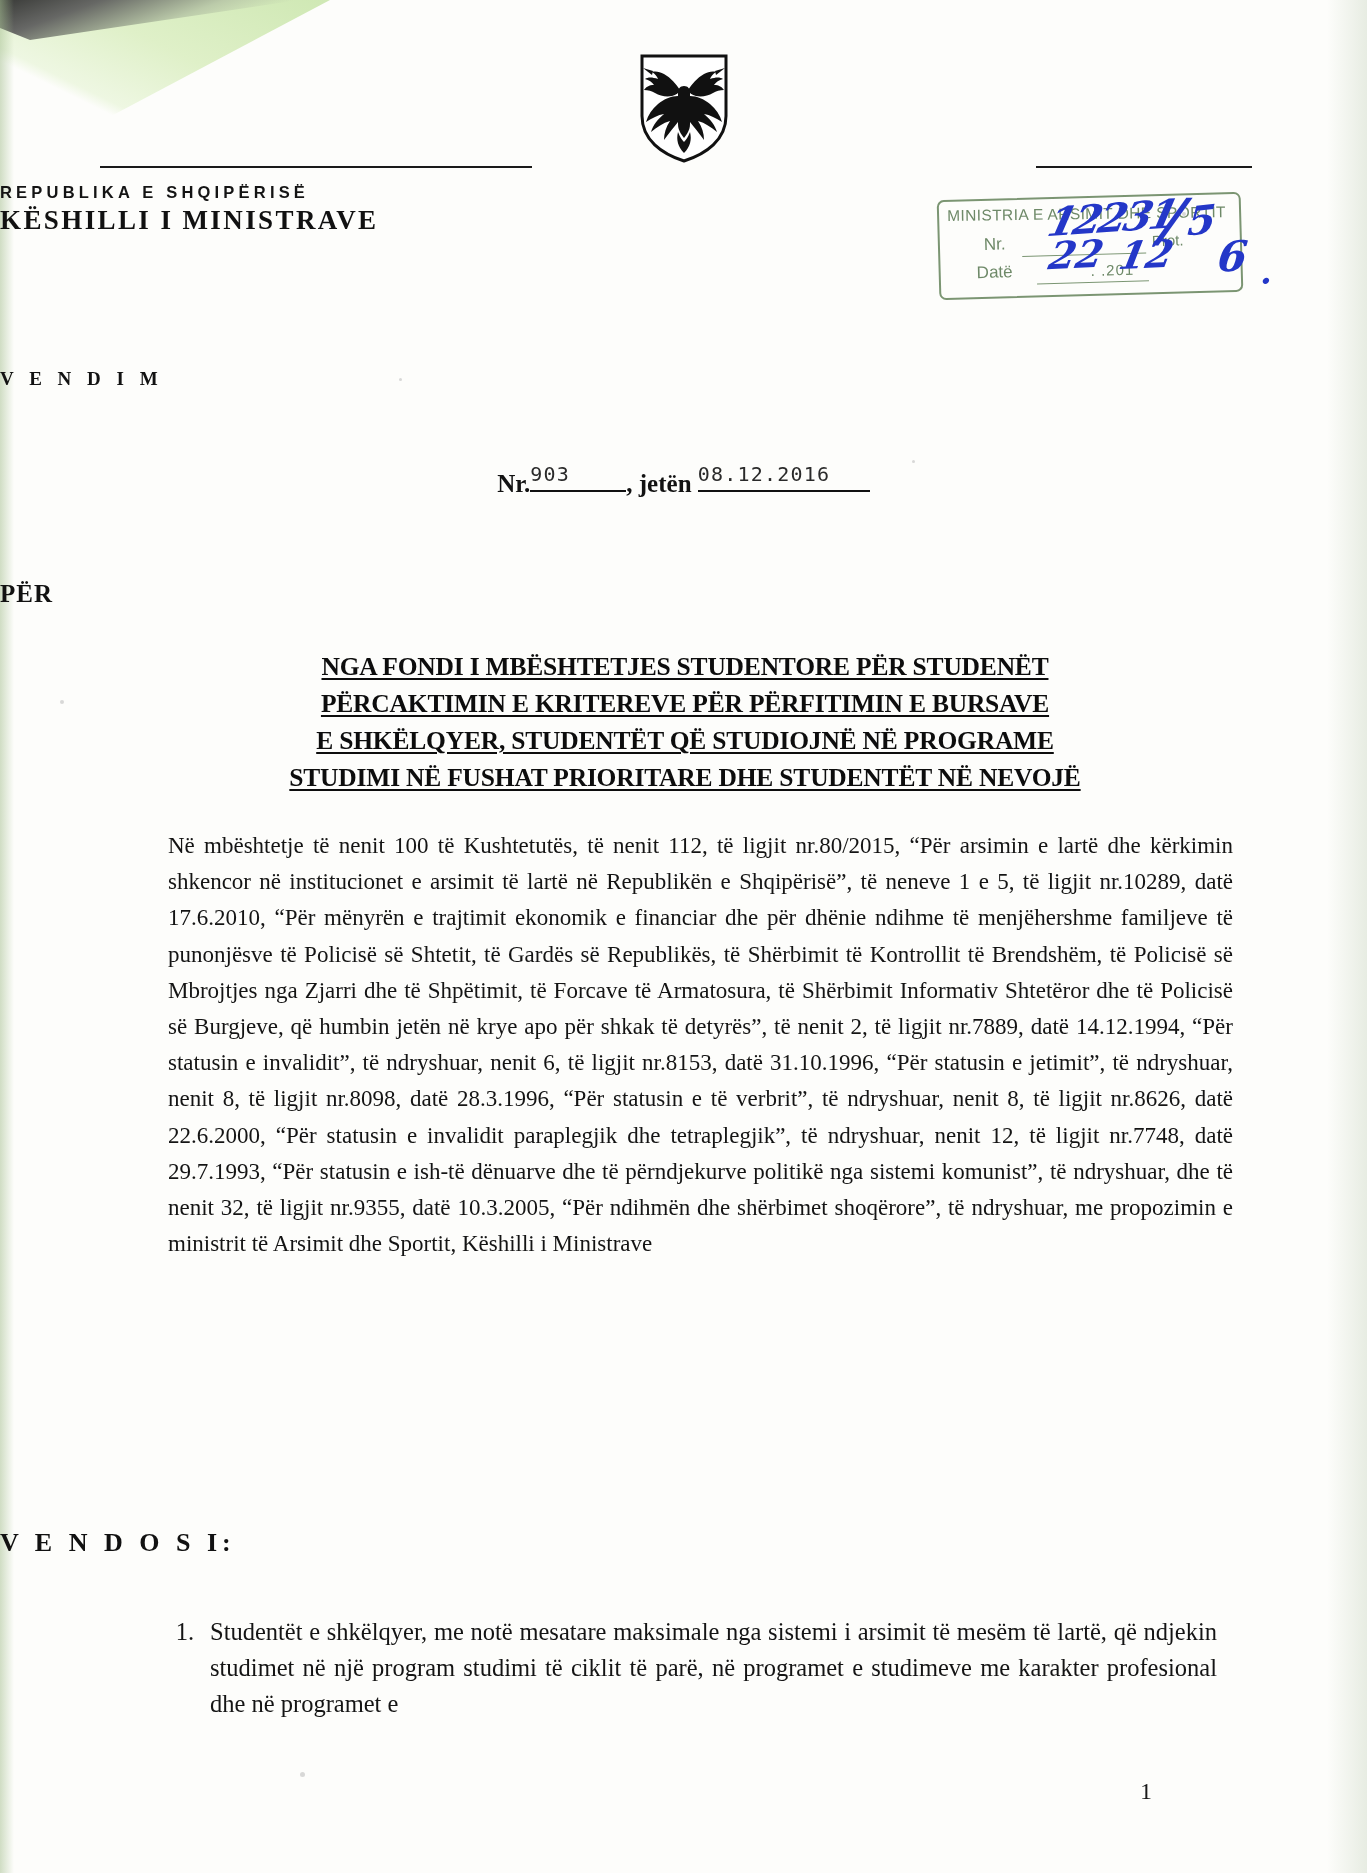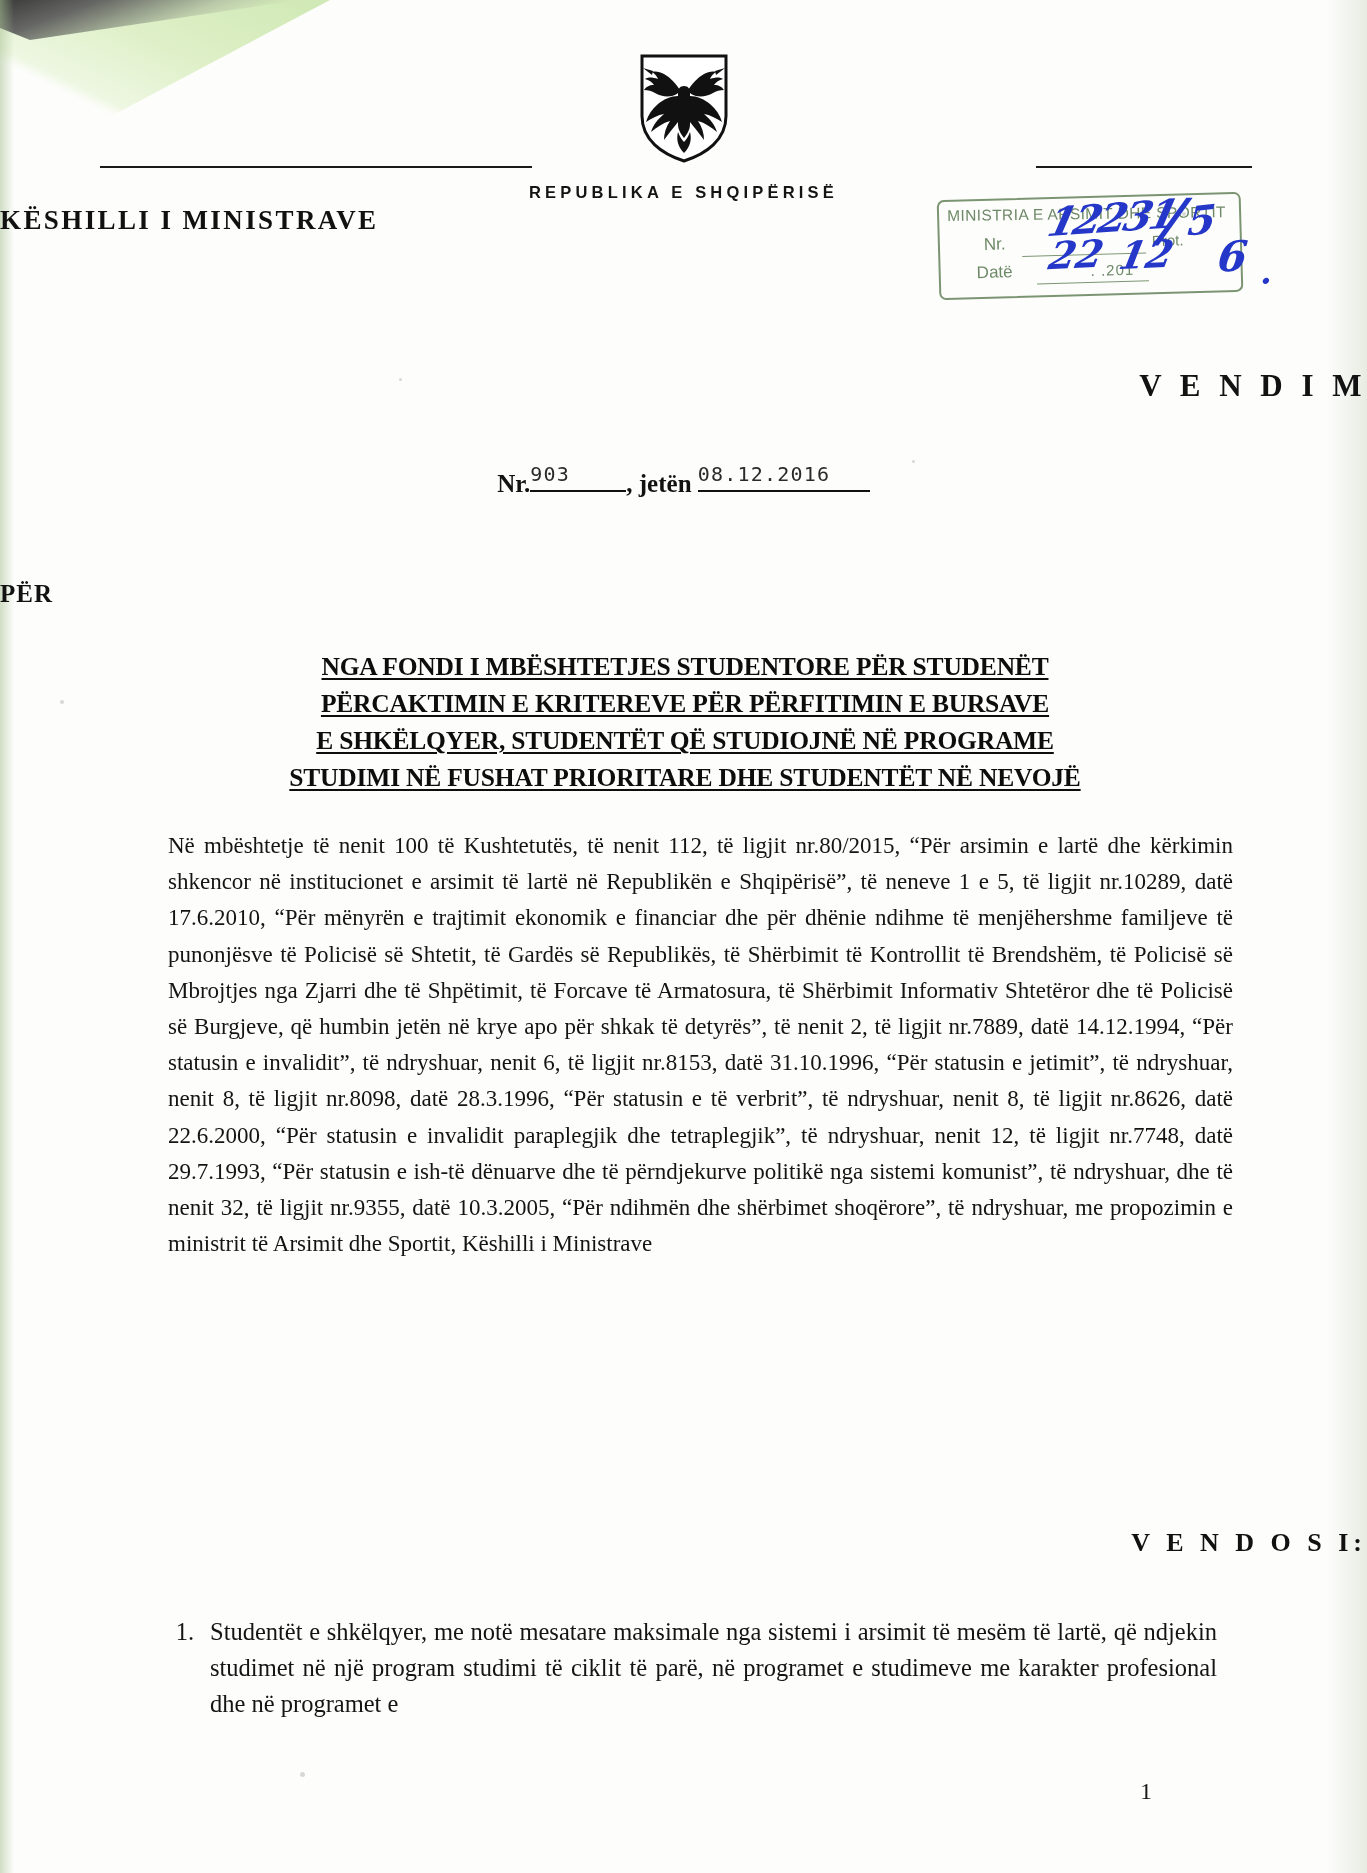--- a/index.html
+++ b/index.html
@@ -83,21 +83,20 @@
     height: 2px;
     background: #1a1a1a;
   }
   .rule.left { left: 0; width: 432px; }
   .rule.right { right: 0; width: 216px; }
 
   #republic-line {
     position: absolute;
     top: 183px;
     left: 0; right: 0;
-    text-align: center;
     font-family: "Liberation Sans", "DejaVu Sans", sans-serif;
     font-weight: bold;
     font-size: 16.5px;
     letter-spacing: 4.2px;
     color: #141414;
   }
   #council-line {
     position: absolute;
     top: 205px;
     left: 0; right: 0;
@@ -211,22 +210,22 @@
   #stamp-hand .hw-dot {
     top: 70px; left: 322px;
     font-size: 34px;
   }
 
   
   #vendim {
     position: absolute;
     top: 368px;
     left: 0; right: 0;
-    text-align: right;
-    font-size: 31px;
+    text-align: left;
+    font-size: 19px;
     font-weight: bold;
     letter-spacing: 5.5px;
     color: #121212;
   }
 
   #number-line {
     position: absolute;
     top: 470px;
     left: 0; right: 0;
     text-align: center;
@@ -294,26 +293,25 @@
     line-height: 36.2px;
     text-align: justify;
     text-justify: inter-word;
     color: #141414;
   }
 
   #vendosi {
     position: absolute;
     top: 1528px;
     left: 0; right: 0;
-    text-align: right;
+    text-align: left;
     font-size: 26px;
     font-weight: bold;
     letter-spacing: 5px;
     color: #111;
-    padding-left: 46px;
   }
 
   #points {
     position: absolute;
     top: 1614px;
     left: 152px;
     width: 1065px;
   }
   .point {
     display: flex;

